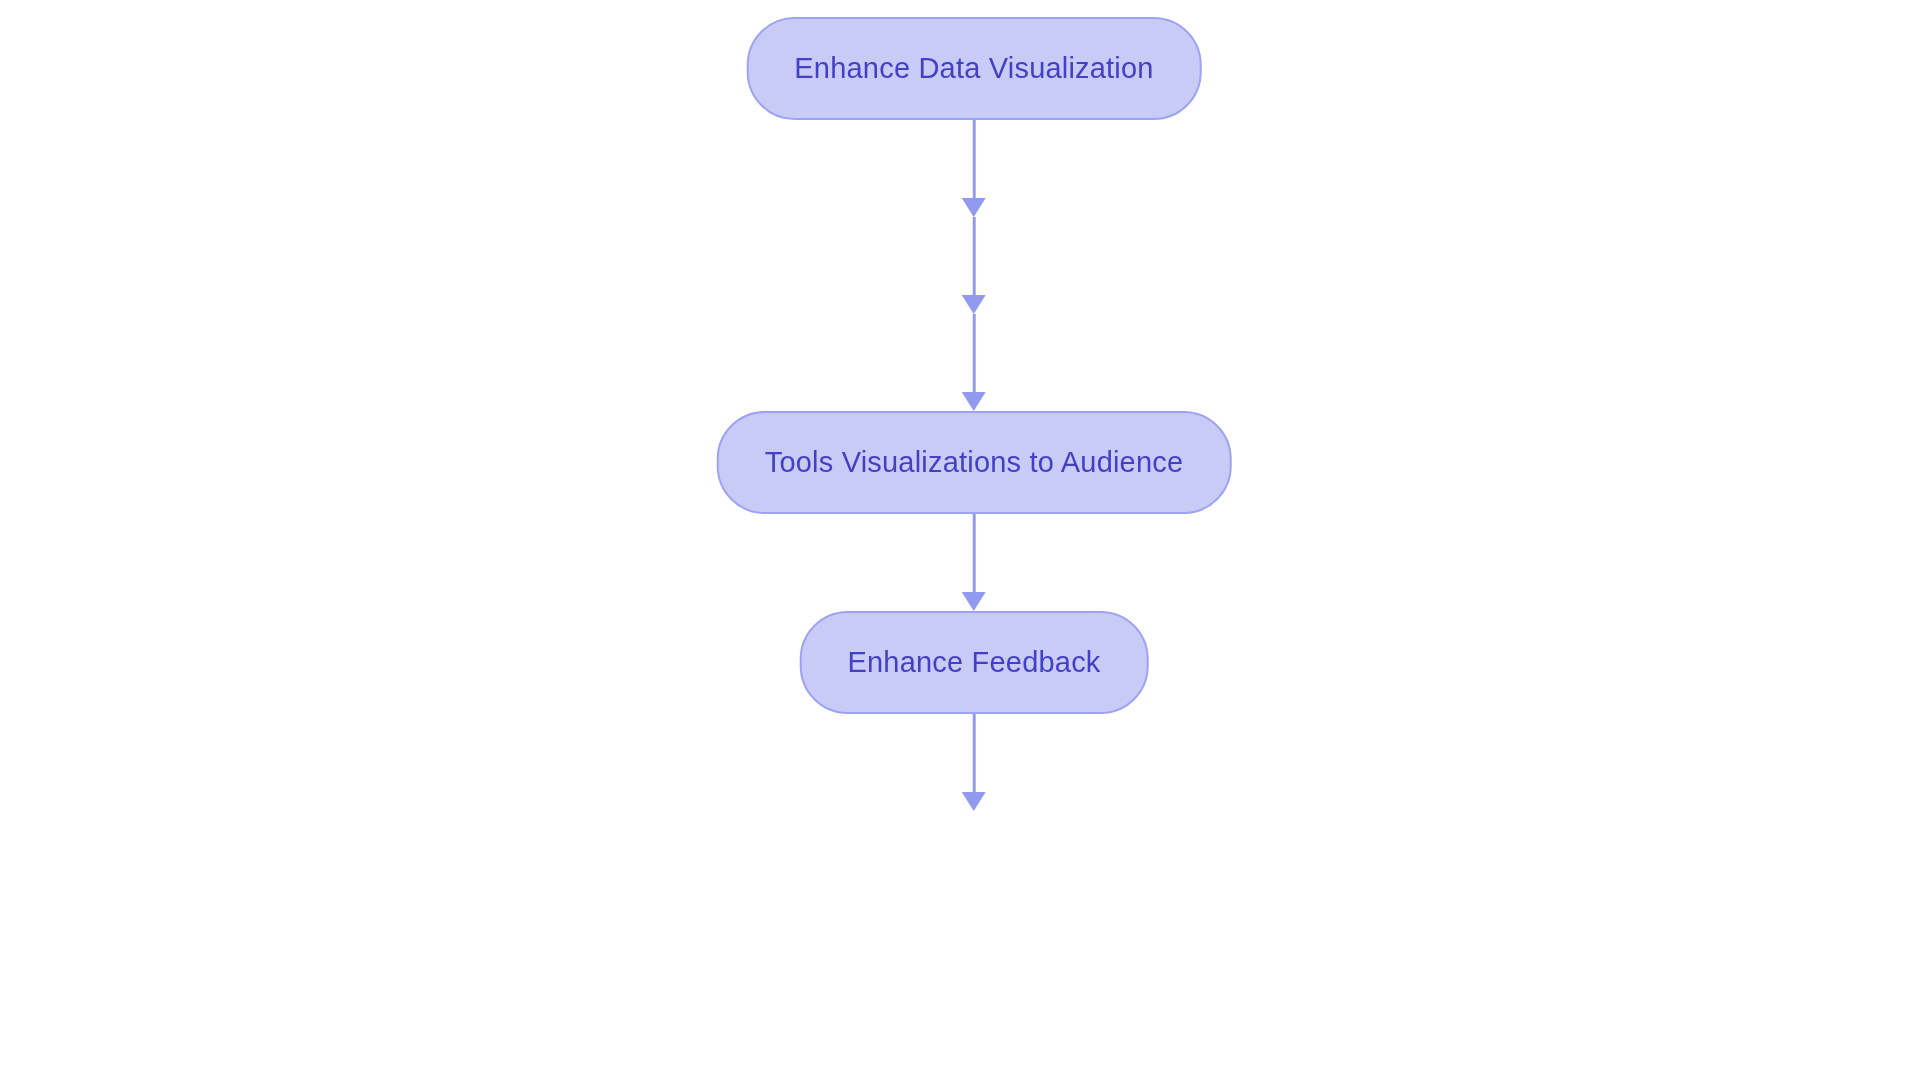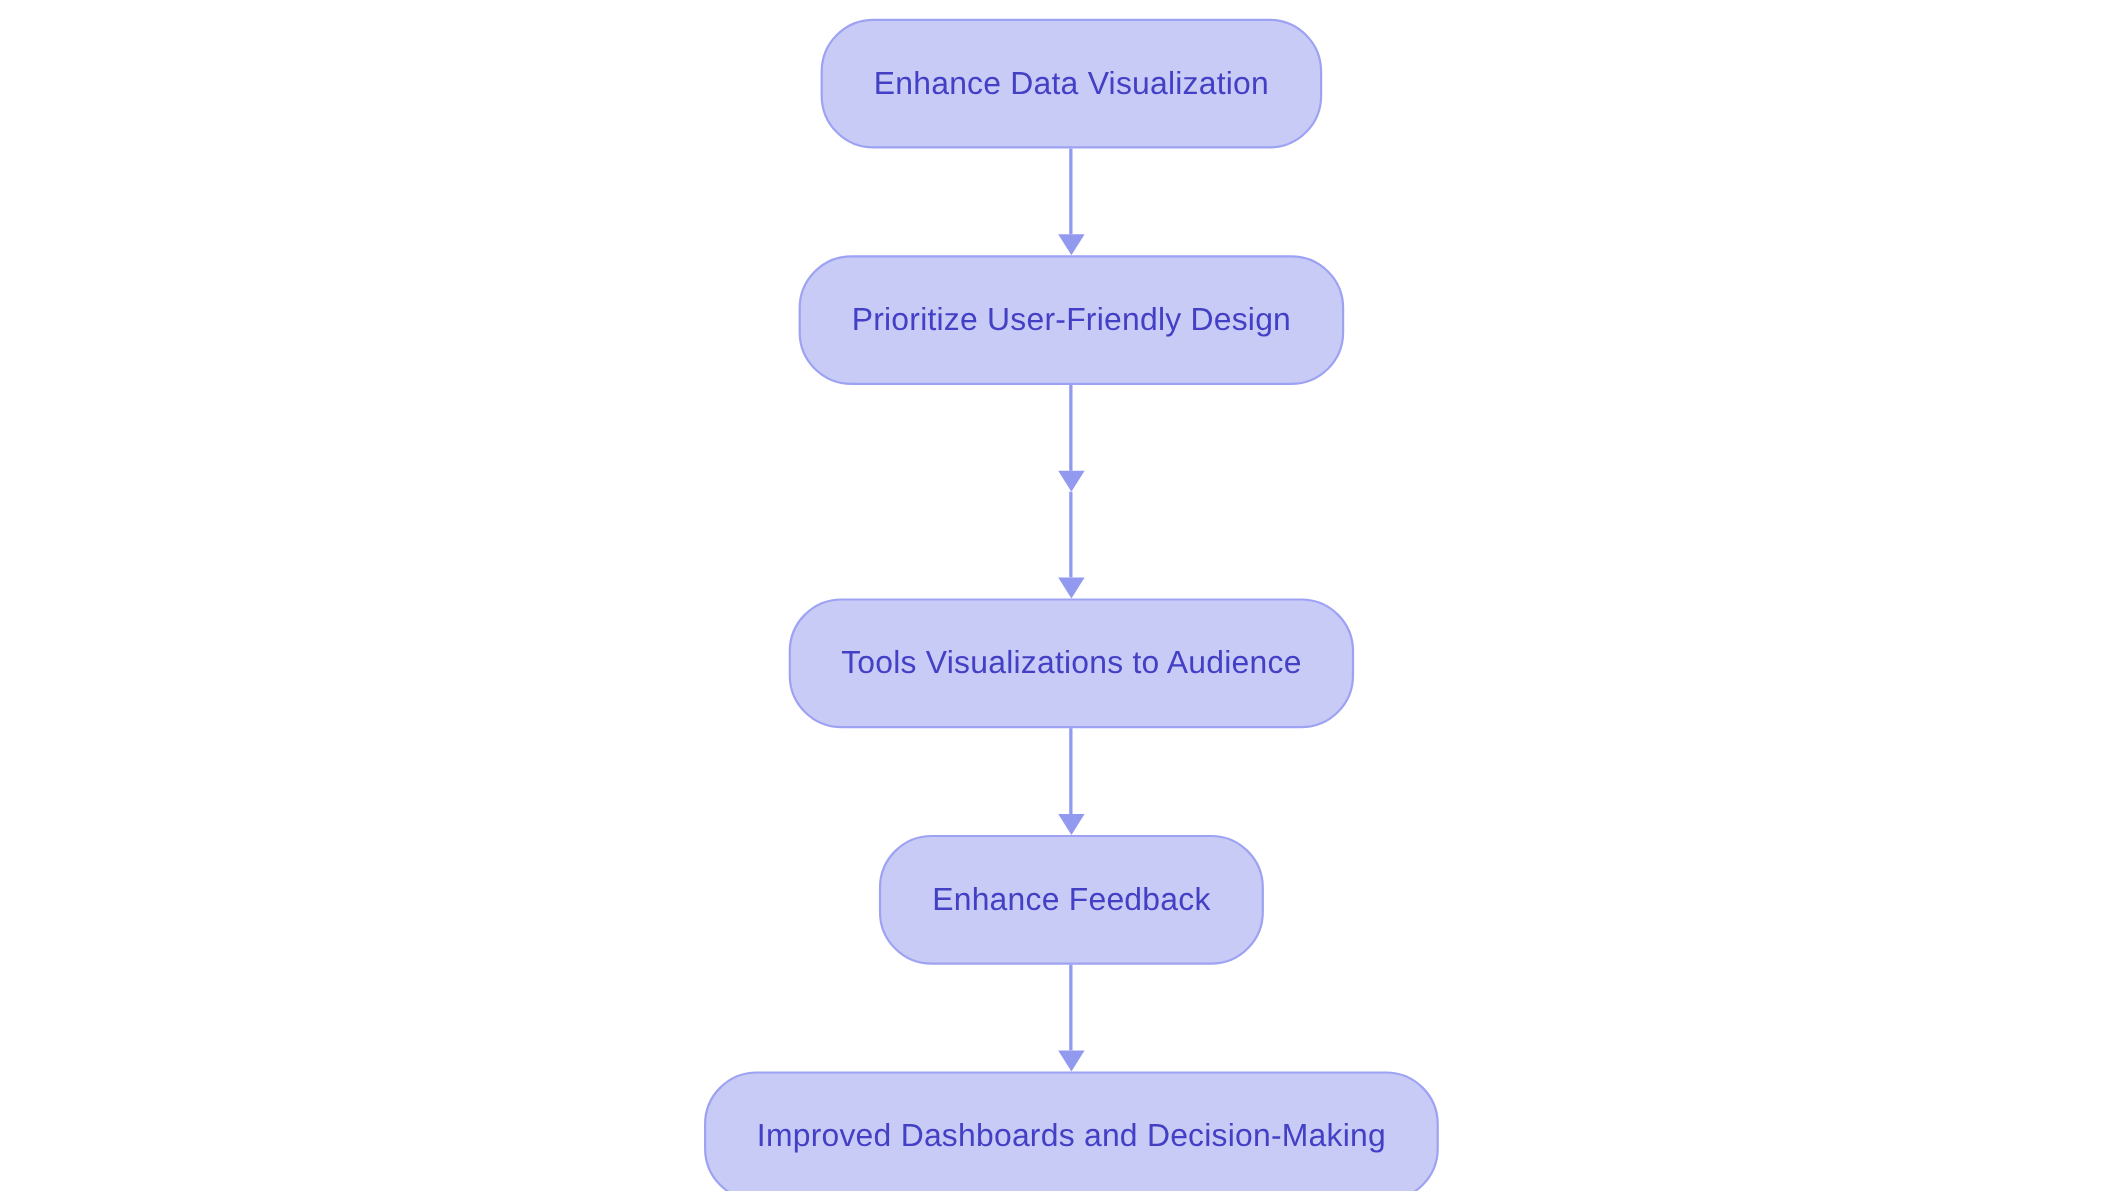--- a/index.html
+++ b/index.html
@@ -23,21 +23,21 @@
     position: absolute;
     left: 974px;                 
     top: 17px;
     transform: translateX(-50%);
     display: flex;
     flex-direction: column;
     align-items: center;
   }
 
   .flow-node {
-    height: 118px;
+    height: 103px;
     padding: 0 46px;
     border-radius: 48px;
     background: var(--node-fill, #c9cbf7);
     border: 2px solid var(--node-border, #9da3f2);
     color: var(--node-text, #4340c5);
     display: flex;
     align-items: center;
     justify-content: center;
     font-size: 29px;
     font-weight: 500;
@@ -74,23 +74,20 @@
 
     <div class="flow-node">
       <span>Enhance Data Visualization</span>
     </div>
 
     <div class="connector">
       <div class="stem"></div>
       <div class="head"></div>
     </div>
 
-    <div class="flow-node">
-      <span>Prioritize User-Friendly Design</span>
-    </div>
 
     <div class="connector">
       <div class="stem"></div>
       <div class="head"></div>
     </div>
 
 
     <div class="connector">
       <div class="stem"></div>
       <div class="head"></div>
@@ -107,18 +104,15 @@
 
     <div class="flow-node">
       <span>Enhance Feedback</span>
     </div>
 
     <div class="connector">
       <div class="stem"></div>
       <div class="head"></div>
     </div>
 
-    <div class="flow-node">
-      <span>Improved Dashboards and Decision-Making</span>
-    </div>
 
   </div>
 </div>
 
 </body></html>

